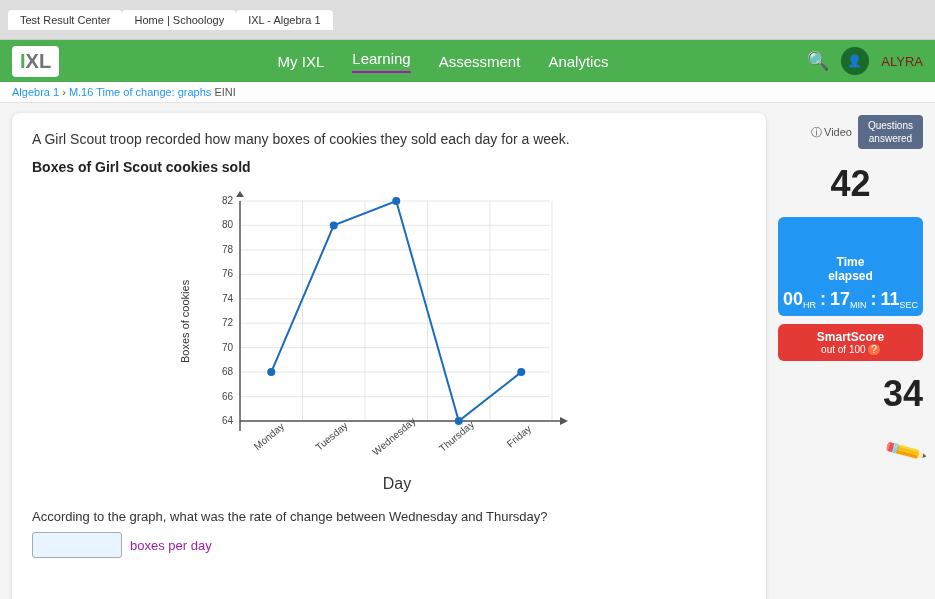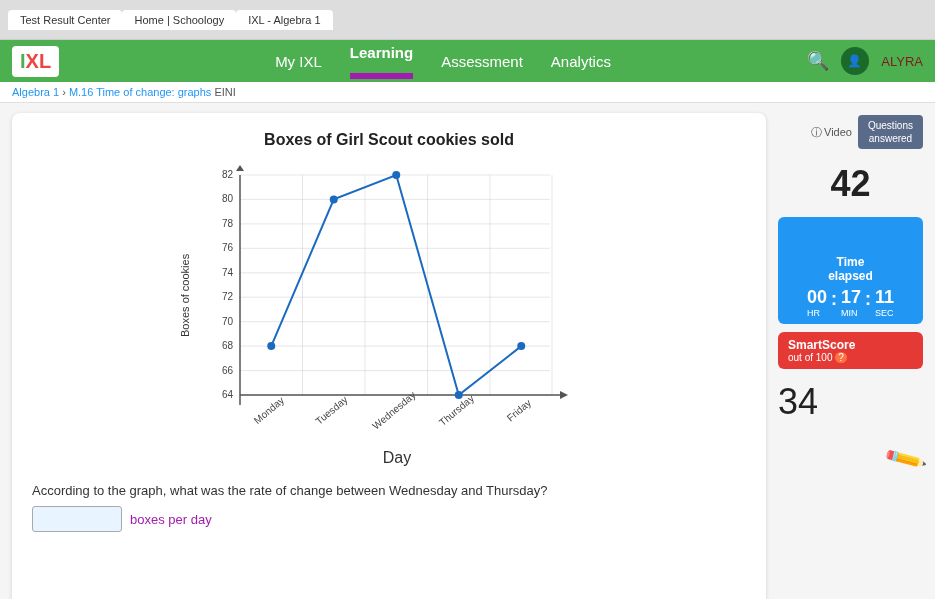--- a/index.html
+++ b/index.html
@@ -16,36 +16,36 @@
     }
     #logo-area {
       background: white;
       padding: 4px 8px;
       border-radius: 4px;
       margin-right: 20px;
       display: flex;
       align-items: center;
     }
     #logo-i { color: #4CAF50; font-weight: bold; font-size: 20px; }
-    #logo-xl { color: #ef4444; font-weight: bold; font-size: 20px; }
+    #logo-xl { color: #737373; font-weight: bold; font-size: 20px; }
     #nav-links {
       display: flex;
       gap: 28px;
       align-items: center;
       flex: 1;
       justify-content: center;
     }
     .nav-link {
       color: white;
       font-size: 15px;
       font-weight: 500;
       cursor: pointer;
       text-decoration: none;
     }
-    .nav-link.active { font-weight: bold; border-bottom: 6px solid #a21caf; padding-bottom: 12px; }
+    .nav-link.active { font-weight: normal; border-bottom: 2px solid #a21caf; padding-bottom: 4px; }
     #top-right {
       display: flex;
       align-items: center;
       gap: 12px;
     }
     .top-icon { color: white; font-size: 18px; cursor: pointer; }
     #user-avatar {
       background: #1a6b2a;
       color: white;
       border-radius: 50%;
@@ -101,23 +101,23 @@
       box-shadow: 0 1px 4px rgba(0,0,0,0.15);
       min-height: 500px;
     }
 
     #question-text {
       font-size: 14px;
       color: #333;
       margin-bottom: 12px;
     }
     #chart-title {
-      font-size: 16px;
+      font-size: 14px;
       font-weight: bold;
-      text-align: center;
+      text-align: left;
       color: #222;
     }
 
     
     #chart-area {
       display: flex;
       align-items: flex-start;
       margin: 16px auto;
       width: 420px;
     }
@@ -228,41 +228,41 @@
       margin-top: 32px;
     }
     #time-values {
       display: flex;
       justify-content: center;
       gap: 4px;
       margin-top: 4px;
     }
     .time-cell {
       display: flex;
-      flex-direction: column;
-      align-items: flex-start;
+      flex-direction: row;
+      align-items: flex-end;
     }
     .time-num { font-size: 18px; font-weight: bold; }
     .time-unit { font-size: 9px; text-transform: uppercase; }
     .time-sep { font-size: 18px; font-weight: bold; align-self: flex-start; margin-top: 2px; }
 
     #smartscore-box {
       background: #e53935;
       color: white;
       border-radius: 6px;
       padding: 6px 10px;
-      text-align: left;
+      text-align: center;
     }
     #smartscore-label { font-size: 12px; font-weight: bold; }
     #smartscore-sub { font-size: 10px; }
     #smartscore-value {
       font-size: 36px;
-      font-weight: normal;
+      font-weight: bold;
       color: #222;
-      text-align: left;
+      text-align: right;
       margin: 4px 0;
     }
 
     #pencil-icon {
       align-self: flex-end;
       font-size: 28px;
       color: #2196F3;
       cursor: pointer;
       margin-top: 8px;
       transform: rotate(-30deg);
@@ -309,20 +309,21 @@
 <div id="breadcrumb">
   <a href="#">Algebra 1</a>
   <span> › </span>
   <a href="#">M.16 Time of change: graphs</a>
   <span> <span>EINI</span></span>
 </div>
 
 <div id="main">
 
   <div id="question-card">
+    <p id="question-text">A Girl Scout troop recorded how many boxes of cookies they sold each day for a week.</p>
 
     <div id="chart-title">Boxes of Girl Scout cookies sold</div>
 
     <div id="chart-area">
       <div id="y-axis-label">Boxes of cookies</div>
       <div id="chart-wrap">
         <svg id="chart-svg" width="370" height="280" viewBox="0 0 370 280">
 
           <defs>
             <clipPath id="chartClip">

